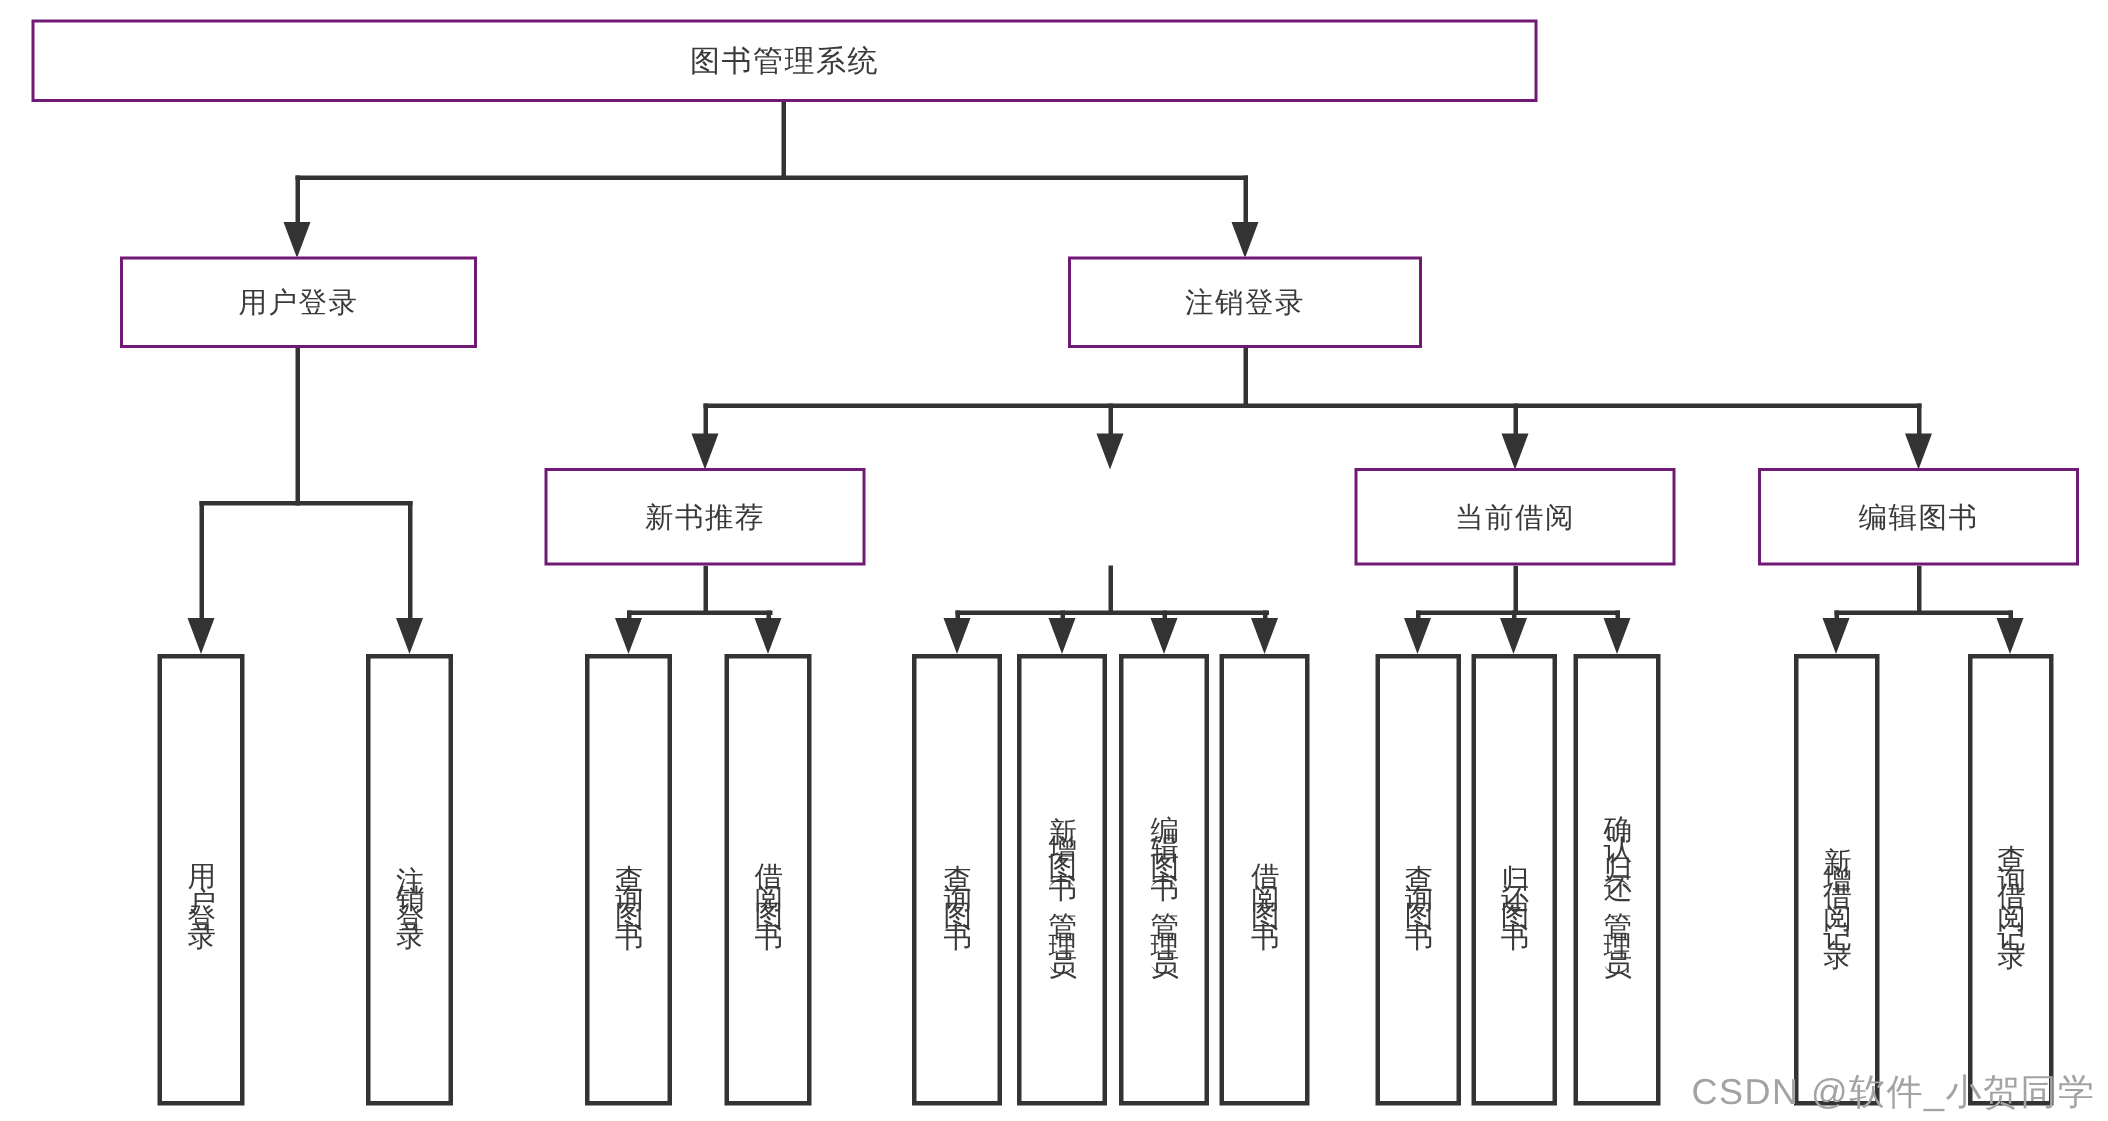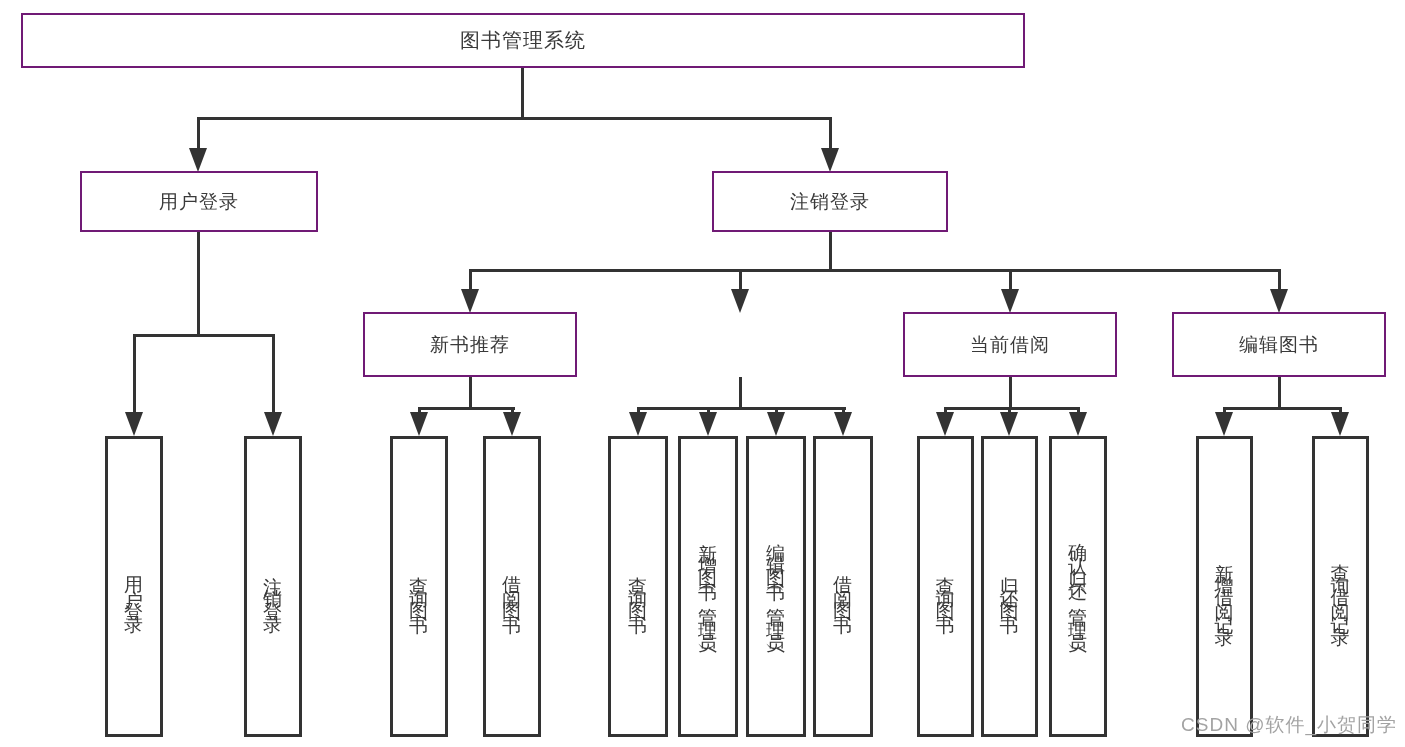--- a/index.html
+++ b/index.html
@@ -51,21 +51,21 @@
     width: 0; height: 0;
     border-left: 9px solid transparent;
     border-right: 9px solid transparent;
     border-top: 24px solid #333333;
     z-index: 1;
   }
   .watermark {
     position: absolute;
     top: 712px;
     right: 8px;
-    font-size: 19px;
+    font-size: 24px;
     color: #a3a3a3;
     letter-spacing: 1px;
     z-index: 3;
     white-space: nowrap;
   }
 </style>
 </head>
 <body>
 
 <div class="canvas">

